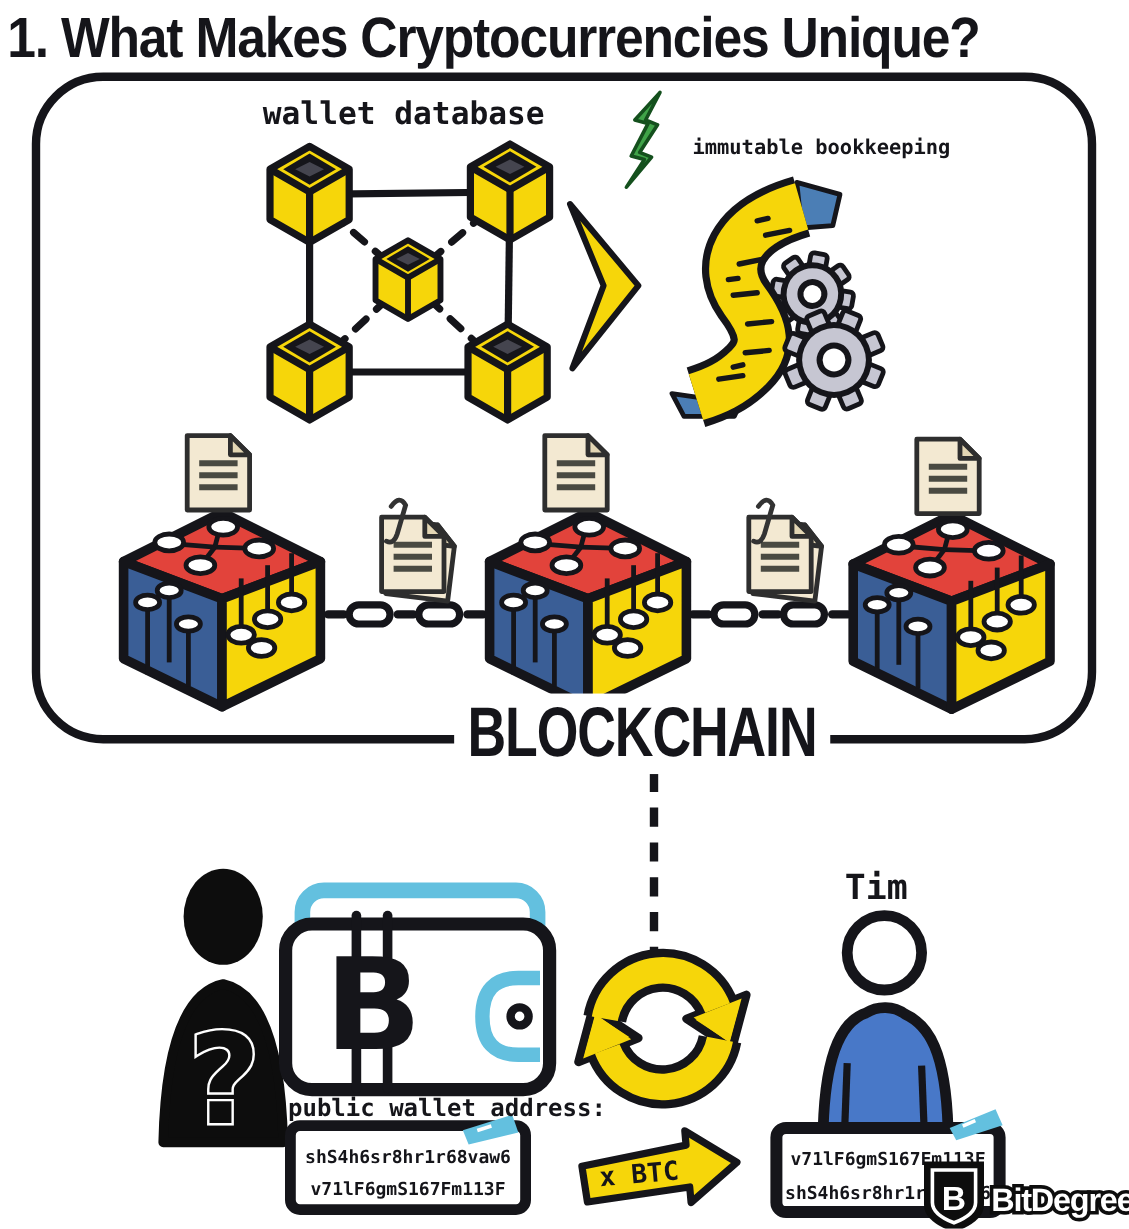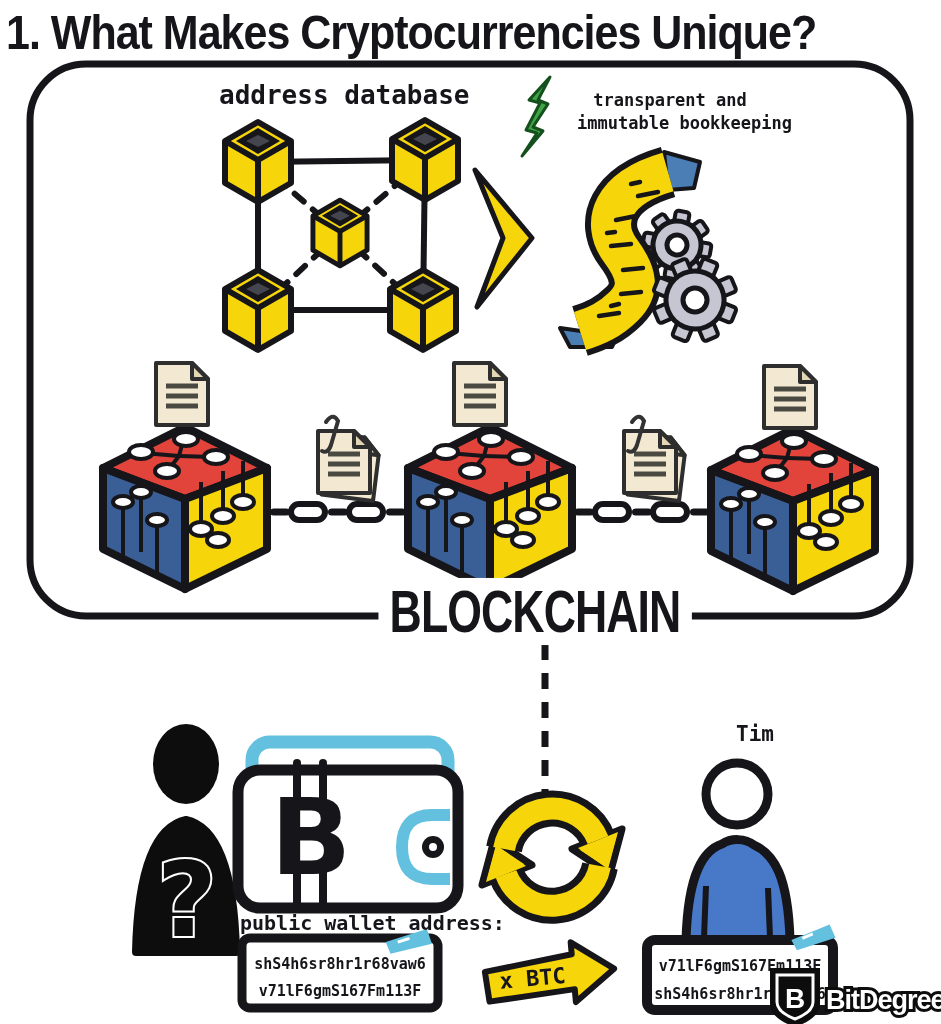--- a/index.html
+++ b/index.html
@@ -9,21 +9,21 @@
   .label{position:absolute;z-index:2;font-weight:bold;color:#15151a;white-space:nowrap;}
   #title{left:6px;top:6px;font-family:"Liberation Sans",sans-serif;font-size:43px;
          letter-spacing:-1px;transform:scaleY(1.1);transform-origin:top left;}
   #db-label{left:219px;top:80px;font-size:26px;}
   #bk1{left:556px;top:90px;width:228px;text-align:center;font-size:17px;}
   #bk2{left:548px;top:113px;width:244px;text-align:right;font-size:17px;}
   #blockchain{left:535px;top:584px;font-family:"Liberation Sans",sans-serif;font-size:48px;
               background:#fff;padding:0 12px;letter-spacing:-1px;
               transform:translateX(-50%) scale(0.93,1.22);transform-origin:center;}
   #pwa{left:240px;top:911px;width:200px;text-align:left;font-size:20px;}
-  #tim{left:736px;top:722px;font-size:21px;}
+  #tim{left:704px;top:722px;font-size:29px;}
 </style>
 </head>
 <body>
 
 <div class="canvas">
 
   <svg class="art" width="941" height="1024" viewBox="0 0 941 1024">
     <defs>
       <g id="ycube">
         <g stroke="#15151a" stroke-width="6" stroke-linejoin="round">
@@ -259,20 +259,19 @@
 
     <g transform="translate(768,960)">
       <path d="M2,8 H52 V44 Q52,58 27,67 Q2,58 2,44 Z" fill="#0d0d0d"></path>
       <path d="M9,15 H45 V42 Q45,52 27,59 Q9,52 9,42 Z" fill="none" stroke="#fff" stroke-width="3"></path>
       <text x="27" y="48" text-anchor="middle" font-family="Liberation Sans, sans-serif" font-weight="bold" font-size="28" fill="#fff">B</text>
       <text x="58" y="49" font-family="Liberation Sans, sans-serif" font-weight="bold" font-size="27" letter-spacing="-1" fill="#fff" stroke="#0d0d0d" stroke-width="6" paint-order="stroke">BitDegree</text>
     </g>
   </svg>
 
   <div id="title" class="label">1. What Makes Cryptocurrencies Unique?</div>
-  <div id="db-label" class="label">address database</div>
-  <div id="bk1" class="label">transparent and</div>
+  <div id="db-label" class="label">wallet database</div>
   <div id="bk2" class="label">immutable bookkeeping</div>
   <div id="blockchain" class="label">BLOCKCHAIN</div>
   <div id="pwa" class="label">public wallet address:</div>
   <div id="tim" class="label">Tim</div>
 
 </div>
 
 </body></html>

